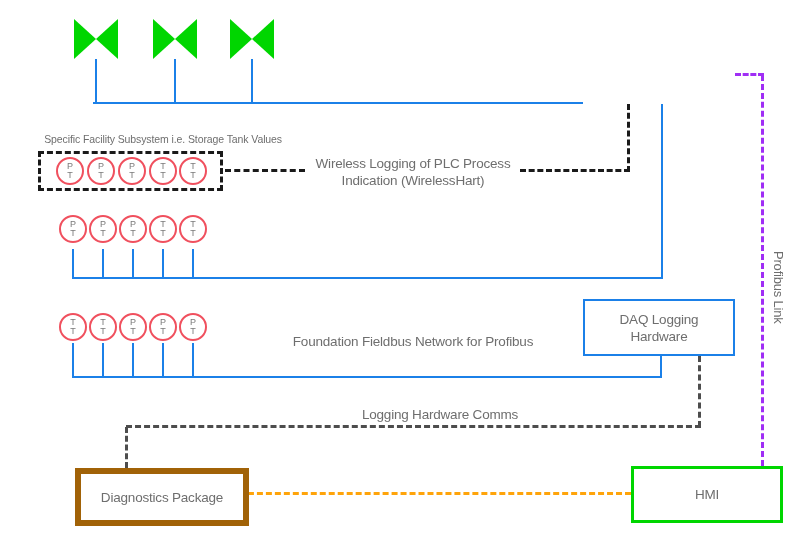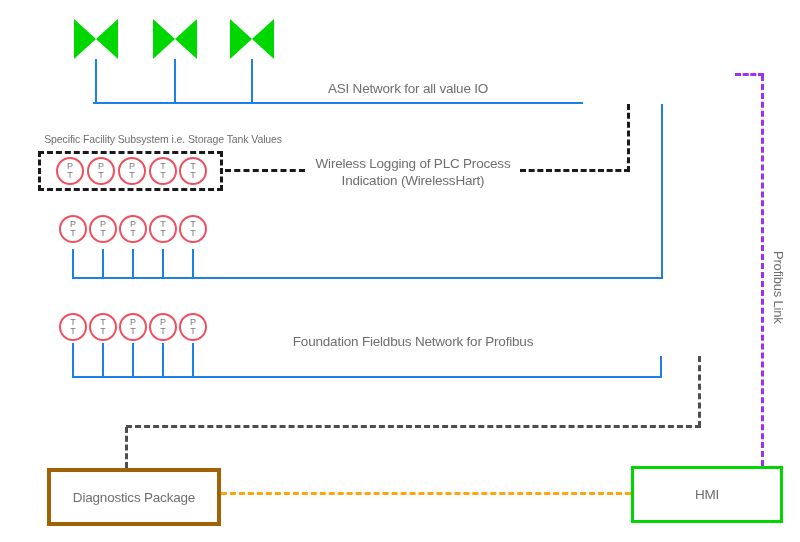--- a/index.html
+++ b/index.html
@@ -9,21 +9,21 @@
   }
   
   .bline{position:absolute;background:#1b80e8;}
   
   .node{
     position:absolute;display:flex;align-items:center;justify-content:center;
     text-align:center;font-size:13.5px;letter-spacing:-0.2px;color:#6e6e6e;
     background:#ffffff;box-sizing:border-box;line-height:17px;
   }
   .node.blue{border:2px solid #1b80e8;}
-  .node.lblue{border:4px solid #a16207;}
+  .node.lblue{border:6px solid #a16207;margin-left:28px;}
   .node.green{border:3px solid #00d600;}
   
   .dash-h{position:absolute;height:0;border-top-style:dashed;}
   .dash-v{position:absolute;width:0;border-left-style:dashed;}
   .blackd{border-color:#1a1a1a;border-top-width:3px;border-left-width:3px;}
   .grayd{border-color:#4d4d4d;border-top-width:3px;border-left-width:3px;}
   .oranged{border-color:#ffa40a;border-top-width:3px;}
   .purpled{border-color:#a02ef5;border-top-width:3px;border-left-width:3px;}
   
   .dashbox{
@@ -158,28 +158,31 @@
     </div>
   <div class="tx rr r3 c3">
       <span>P</span>
       <span>T</span>
     </div>
   <div class="tx rr r3 c4">
       <span>P</span>
       <span>T</span>
     </div>
 
+  <div class="node blue" style="left:583px;top:299px;width:152px;height:57px">
+      <span><span>DAQ Logging</span><br><span>Hardware</span></span>
+    </div>
   <div class="node lblue" style="left:47px;top:468px;width:174px;height:58px">
       <span>Diagnostics Package</span>
     </div>
   <div class="node green" style="left:631px;top:466px;width:152px;height:57px">
       <span>HMI</span>
     </div>
 
-  <div class="lbl" style="left:308px;top:80px;width:200px">ASI Network for all value IO</div>
   <div class="lbl small" style="left:22px;top:131px;width:260px">Specific Facility Subsystem i.e. Storage Tank Values</div>
 
   <div class="lbl" style="left:313px;top:155px;width:200px"><span>Wireless Logging of PLC Process</span><br><span>Indication (WirelessHart)</span></div>
   <div class="lbl" style="left:288px;top:333px;width:250px"><span>Foundation Fieldbus Network for Profibus</span><br></div>
 
+  <div class="lbl" style="left:340px;top:406px;width:200px">Logging Hardware Comms</div>
   <div class="lbl vert" style="left:772px;top:245px;height:85px">Profibus Link</div>
 
 </div>
 
 </body></html>

